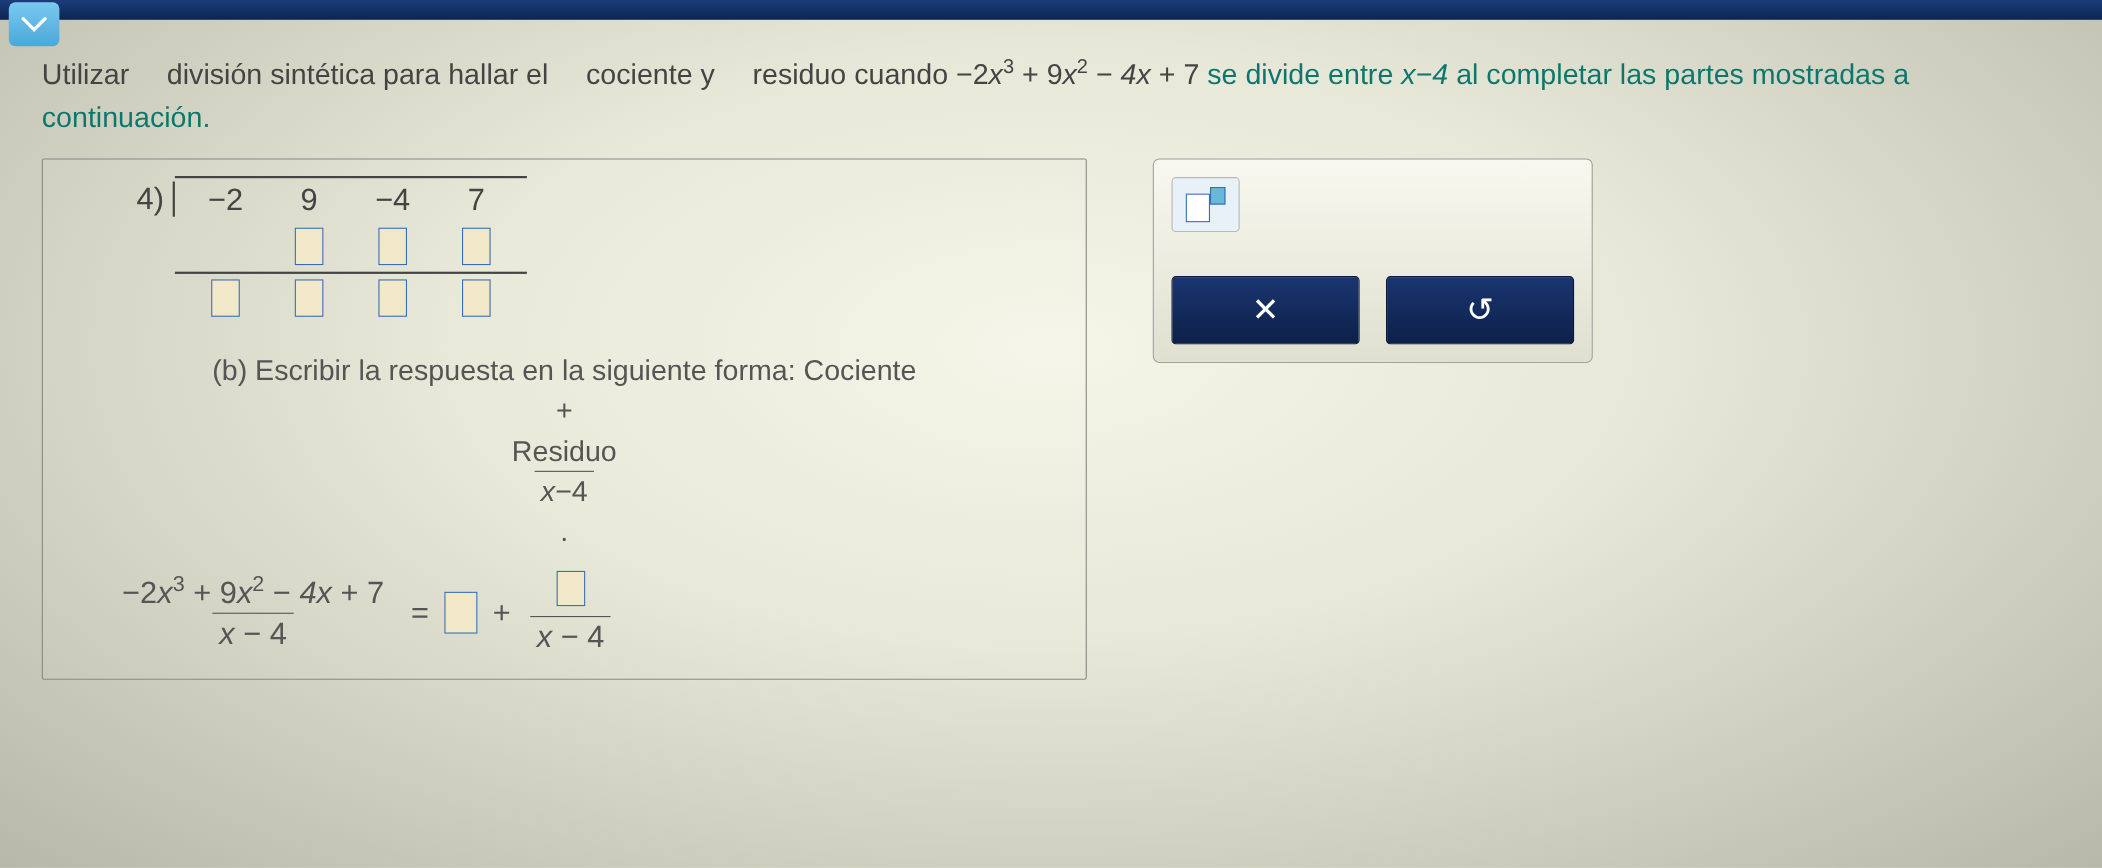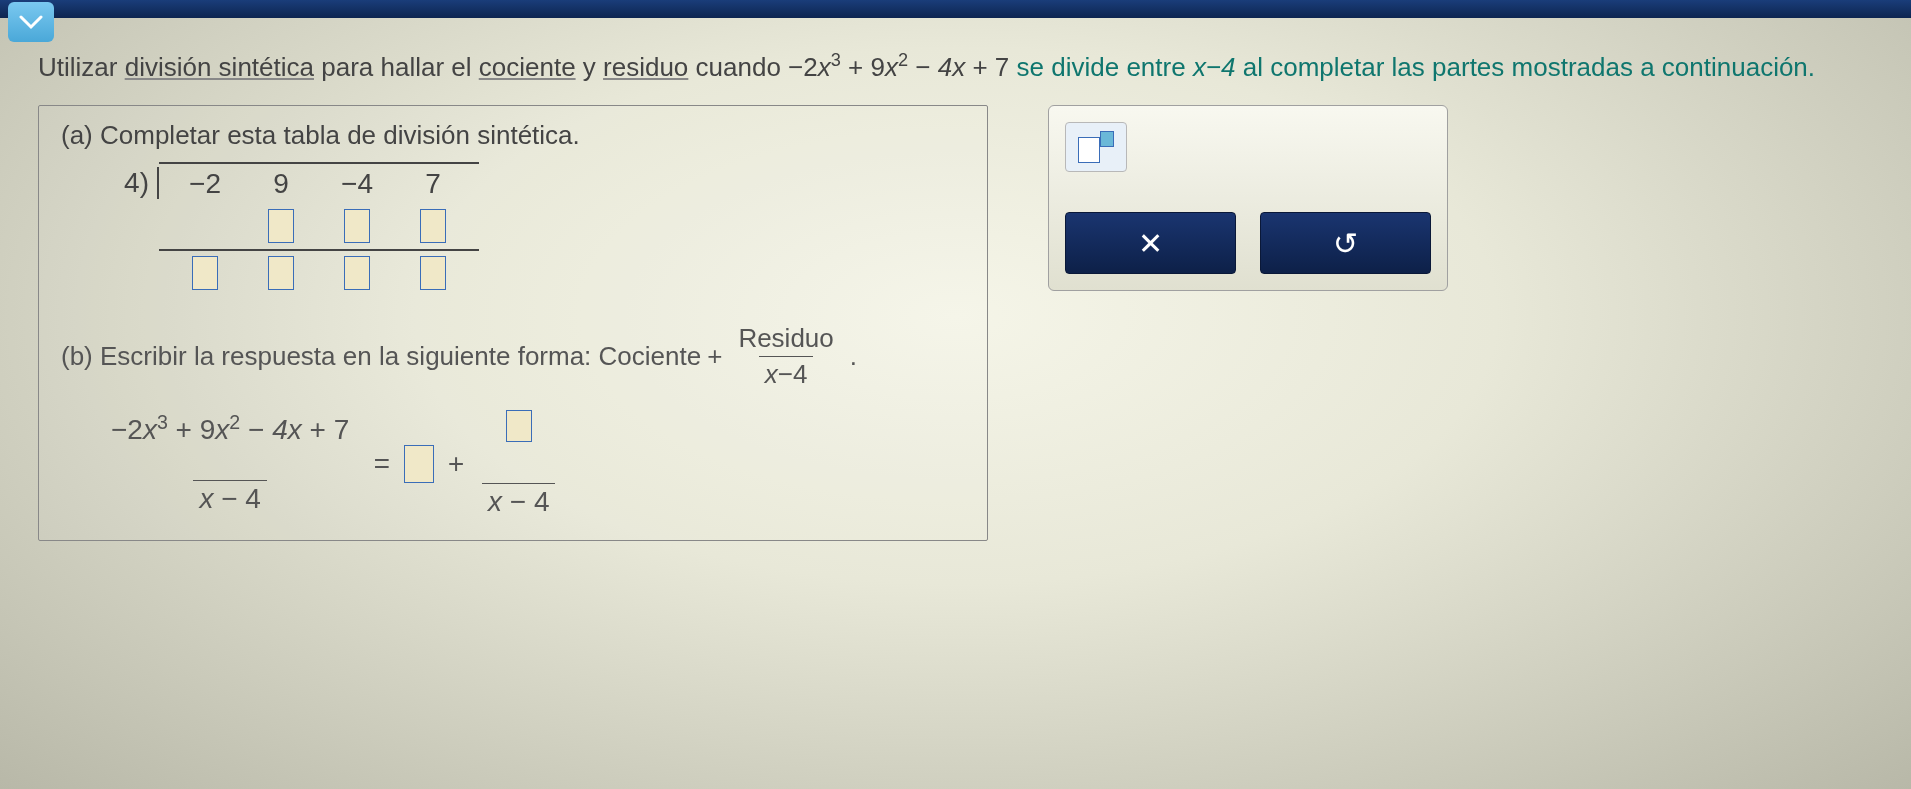--- a/index.html
+++ b/index.html
@@ -33,21 +33,21 @@
   .content-wrap {
     padding: 30px 30px 0 38px;
     color: #3a3a3a;
   }
   .problem-text {
     font-size: 26px;
     line-height: 1.5;
     margin-bottom: 18px;
     color: #444;
   }
-  .underline { text-decoration: underline; text-decoration-color: #888; }
+  .underline { text-decoration-color: #888; margin-left: 27px; }
   sup { font-size: 0.7em; vertical-align: super; line-height: 0; }
   .italic { font-style: italic; }
   .gray { color: #0f766e; }
 
   .main-row {
     display: flex;
     gap: 60px;
     align-items: flex-start;
   }
 
@@ -107,20 +107,21 @@
   .spacer-divisor { width: 58px; }
 
   .part-b { margin-top: 28px; }
   .part-b-text {
     font-size: 26px;
     color: #555;
     display: flex;
     align-items: center;
     flex-wrap: wrap;
     gap: 6px;
+    flex-direction: column;
   }
   .frac {
     display: inline-flex;
     flex-direction: column;
     align-items: center;
     vertical-align: middle;
     margin: 0 4px;
   }
   .frac-num { padding: 0 6px 2px 6px; }
   .frac-den { border-top: 1.5px solid #555; padding: 2px 6px 0 6px; }
@@ -128,21 +129,21 @@
   .eq-row {
     margin-top: 20px;
     margin-left: 40px;
     display: flex;
     align-items: center;
     font-size: 28px;
     color: #555;
     gap: 14px;
     font-style: italic;
   }
-  .eq-row .frac { font-style: normal; gap: 32px; }
+  .eq-row .frac { font-style: normal; }
   .eq-row .frac .italic { font-style: italic; }
 
   
   .tool-panel {
     border: 1px solid #a0a0a0;
     border-radius: 6px;
     background: linear-gradient(to bottom, #f8f8f0, #e0e0d0);
     width: 400px;
     padding: 16px;
   }
@@ -210,21 +211,20 @@
 
 <div class="content-wrap">
 
   <div class="problem-text">
     <span>Utilizar </span><span class="underline">división sintética</span><span> para hallar el </span><span class="underline">cociente</span><span> y </span><span class="underline">residuo</span><span> cuando </span><span>−2</span><span class="italic">x</span><sup>3</sup><span> + </span><span>9</span><span class="italic">x</span><sup>2</sup><span> − </span><span class="italic">4x</span><span> + </span><span>7</span><span class="gray"> se divide entre </span><span class="gray italic">x−4</span><span class="gray"> al completar las partes mostradas a continuación.</span>
   </div>
 
   <div class="main-row">
     <div class="problem-box">
 
-      <div class="part-label">(a) Completar esta tabla de división sintética.</div>
 
       <div class="syn-div">
         <div class="syn-row">
           <div class="divisor-cell">4)</div>
           <div class="coef-row">
             <div class="coef-cell">−2</div>
             <div class="coef-cell">9</div>
             <div class="coef-cell">−4</div>
             <div class="coef-cell">7</div>
           </div>

